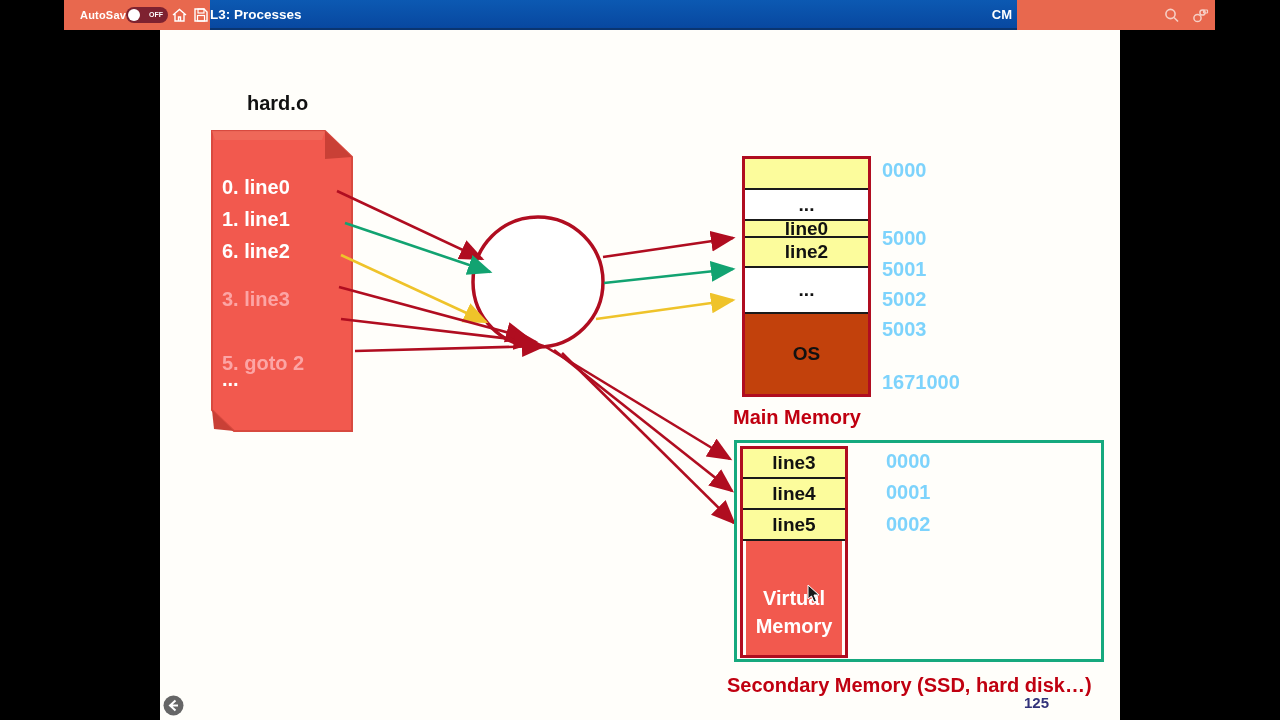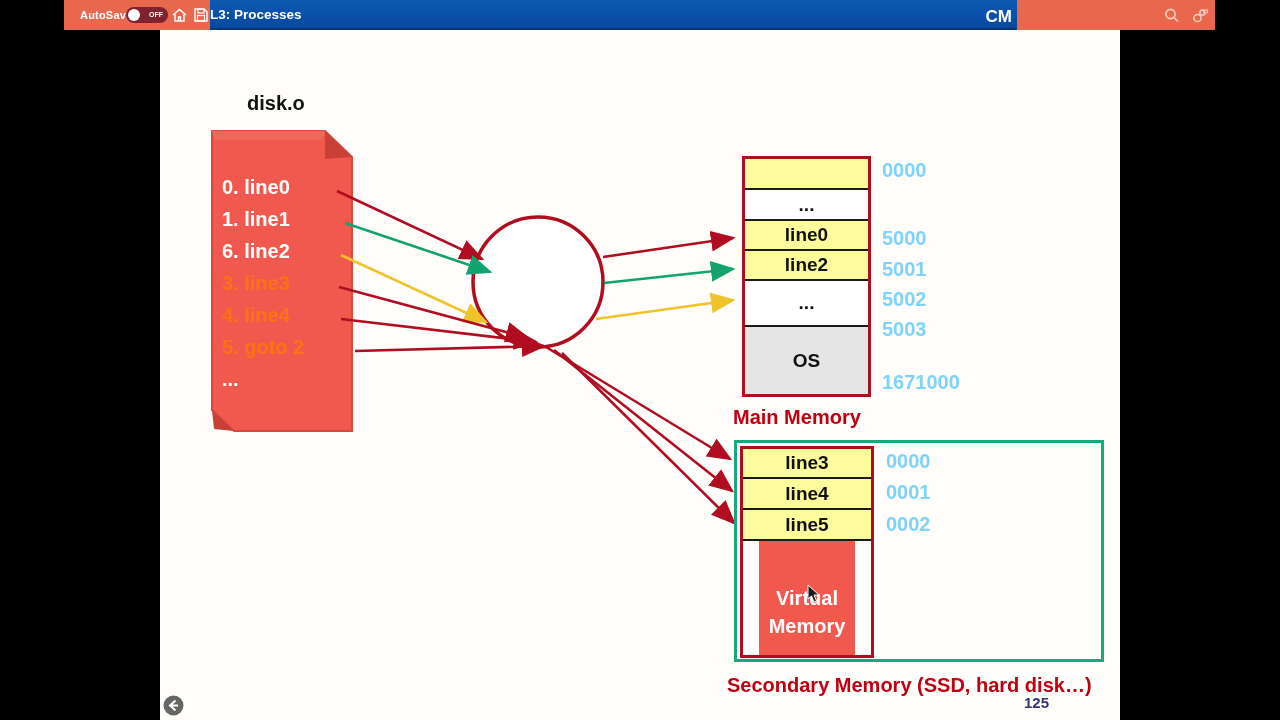--- a/index.html
+++ b/index.html
@@ -9,39 +9,39 @@
   #topbar{position:absolute;left:64px;top:0;width:1151px;height:30px;background:#E8684E;}
   .autosave-label{position:absolute;left:16px;top:9px;font-size:11px;font-weight:bold;color:#fff;letter-spacing:.2px;}
   .toggle{position:absolute;left:62px;top:7px;width:42px;height:16px;background:#7E2230;border-radius:9px;}
   .toggle .knob{position:absolute;left:2px;top:2px;width:12px;height:12px;background:#fff;border-radius:50%;}
   .toggle .state{position:absolute;right:5px;top:4px;font-size:7px;font-weight:bold;color:#fff;}
   .bar-icon{position:absolute;top:6px;}
   #bluebar{position:absolute;left:146px;top:0;width:807px;height:30px;
            background:linear-gradient(#0C59B2,#0848A0);border-bottom:2px solid #0A3570;box-sizing:border-box;}
   #bluebar .title{position:absolute;left:0;right:0;top:7px;color:#fff;
                   font-size:13.5px;font-weight:bold;}
-  #bluebar .course{position:absolute;right:5px;top:7px;color:#fff;font-size:17px;font-weight:bold;}
+  #bluebar .course{position:absolute;right:5px;top:7px;color:#fff;font-size:13px;font-weight:bold;}
   
   #slide{position:absolute;left:160px;top:30px;width:960px;height:690px;background:#FFFEFA;}
   .abs{position:absolute;}
   .prog-label{left:247px;top:92px;font-size:20px;font-weight:bold;color:#111;}
   .prog-line{left:222px;width:130px;height:30px;font-size:20px;font-weight:bold;color:#fff;z-index:3;}
-  .prog-line.teal{color:#f97316;}
+  .prog-line.teal{color:#fca5a5;margin-top:16px;}
   .map-text{left:472px;top:264px;width:132px;text-align:center;font-size:27px;font-weight:bold;color:#B00D20;z-index:3;}
   
   .mm-table{left:742px;top:156px;width:129px;height:241px;border:3px solid #B00D20;box-sizing:border-box;
             background:#fff;z-index:3;display:flex;flex-direction:column;}
   .mrow{width:100%;box-sizing:border-box;border-bottom:2px solid #1a1a1a;display:flex;align-items:center;
         justify-content:center;font-size:19px;font-weight:bold;color:#111;}
   .mrow:last-child{border-bottom:none;}
-  .bg-y{background:#FCFC9C;} .bg-w{background:#fff;} .bg-p{background:#e5e5e5;justify-content:center;} .bg-r{background:#F2594E;}
+  .bg-y{background:#FCFC9C;} .bg-w{background:#fff;} .bg-p{background:#c2410c;justify-content:center;} .bg-r{background:#F2594E;}
   .addr{font-size:20px;font-weight:bold;color:#7dd3fc;z-index:3;}
   .mem-label{font-size:20px;font-weight:bold;color:#C00010;z-index:3;white-space:nowrap;}
   #secbox{left:734px;top:440px;width:370px;height:222px;border:3px solid #16A97E;box-sizing:border-box;z-index:2;}
-  .sm-table{left:740px;top:446px;width:134px;height:212px;border:3px solid #B00D20;box-sizing:border-box;
+  .sm-table{left:740px;top:446px;width:108px;height:212px;border:3px solid #B00D20;box-sizing:border-box;
             z-index:3;display:flex;flex-direction:column;}
   .virtual-cell{flex:1;display:flex;align-items:center;justify-content:center;text-align:center;
                 color:#fff;font-size:20px;font-weight:bold;line-height:1.4;padding-top:28px;box-sizing:border-box;}
   .page-number{left:1024px;top:694px;font-size:15px;font-weight:bold;color:#32327A;z-index:3;}
   
   #diagram-svg{position:absolute;left:0;top:0;width:1280px;height:720px;z-index:2;pointer-events:none;}
   #cursor-svg{position:absolute;left:806px;top:584px;z-index:5;pointer-events:none;}
   
   #bottom-toolbar{position:absolute;left:162px;top:694px;height:26px;display:flex;gap:7px;align-items:center;z-index:6;flex-direction:column;}
   .tool{width:23px;height:23px;display:flex;align-items:center;justify-content:center;}
@@ -113,38 +113,37 @@
 
     <line x1="603" y1="257" x2="733" y2="238" stroke="#B00D20" stroke-width="2.6" marker-end="url(#ar)"></line>
     <line x1="604" y1="283" x2="733" y2="269" stroke="#12A371" stroke-width="2.6" marker-end="url(#ag)"></line>
     <line x1="596" y1="319" x2="733" y2="300" stroke="#EFC32A" stroke-width="2.6" marker-end="url(#ay)"></line>
 
     <line x1="546" y1="347" x2="730" y2="459" stroke="#B00D20" stroke-width="2.6" marker-end="url(#ar)"></line>
     <line x1="554" y1="350" x2="732" y2="491" stroke="#B00D20" stroke-width="2.6" marker-end="url(#ar)"></line>
     <line x1="562" y1="353" x2="734" y2="523" stroke="#B00D20" stroke-width="2.6" marker-end="url(#ar)"></line>
   </svg>
 
-  <div class="abs prog-label">disk.o</div>
+  <div class="abs prog-label">hard.o</div>
   <div class="abs prog-line" style="top:176px">0. line0</div>
   <div class="abs prog-line" style="top:208px">1. line1</div>
   <div class="abs prog-line" style="top:240px">6. line2</div>
   <div class="abs prog-line teal" style="top:272px">3. line3</div>
-  <div class="abs prog-line teal" style="top:304px">4. line4</div>
   <div class="abs prog-line teal" style="top:336px">5. goto 2</div>
   <div class="abs prog-line" style="top:368px">...</div>
 
 
   <div class="abs mm-table">
     <div class="mrow bg-y" style="height:31px">
         <span></span>
       </div>
     <div class="mrow bg-w" style="height:31px">
         <span>...</span>
       </div>
-    <div class="mrow bg-y" style="height:30px">
+    <div class="mrow bg-y" style="height:17px">
         <span>line0</span>
       </div>
     <div class="mrow bg-y" style="height:30px">
         <span>line2</span>
       </div>
     <div class="mrow bg-w" style="height:46px">
         <span>...</span>
       </div>
     <div class="mrow bg-p" style="flex:1">
         <span>OS</span>

